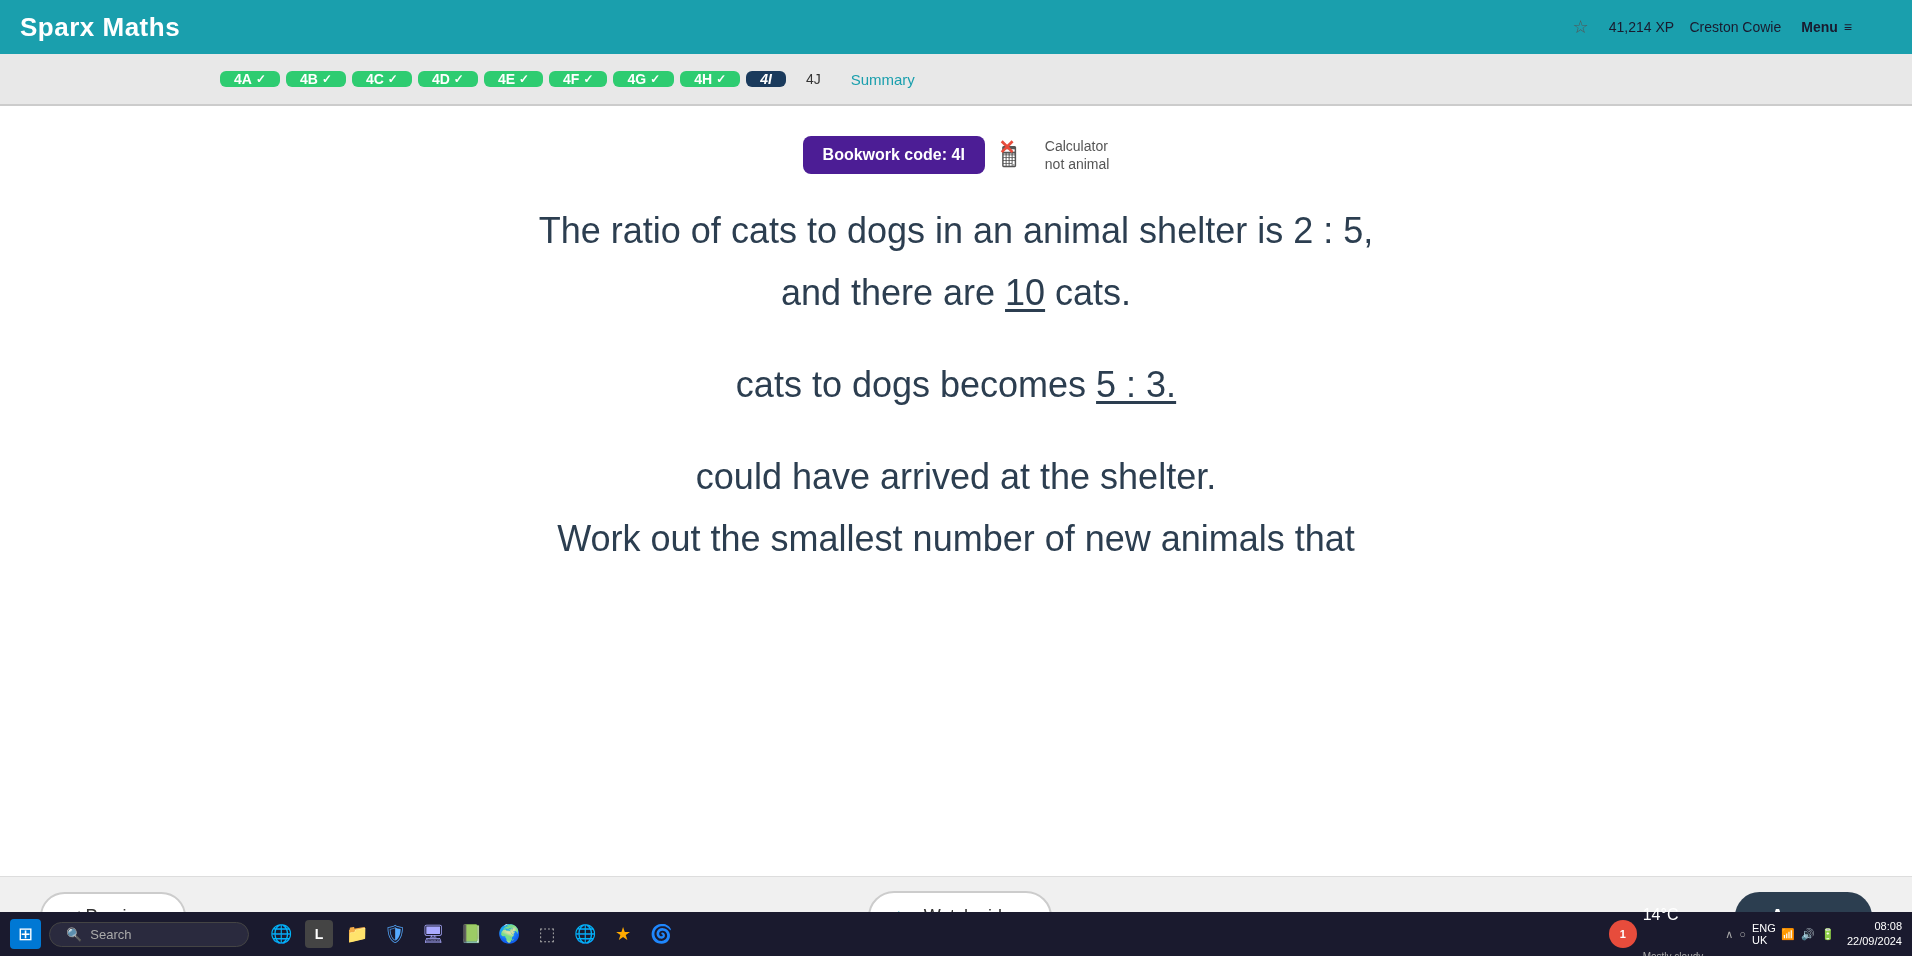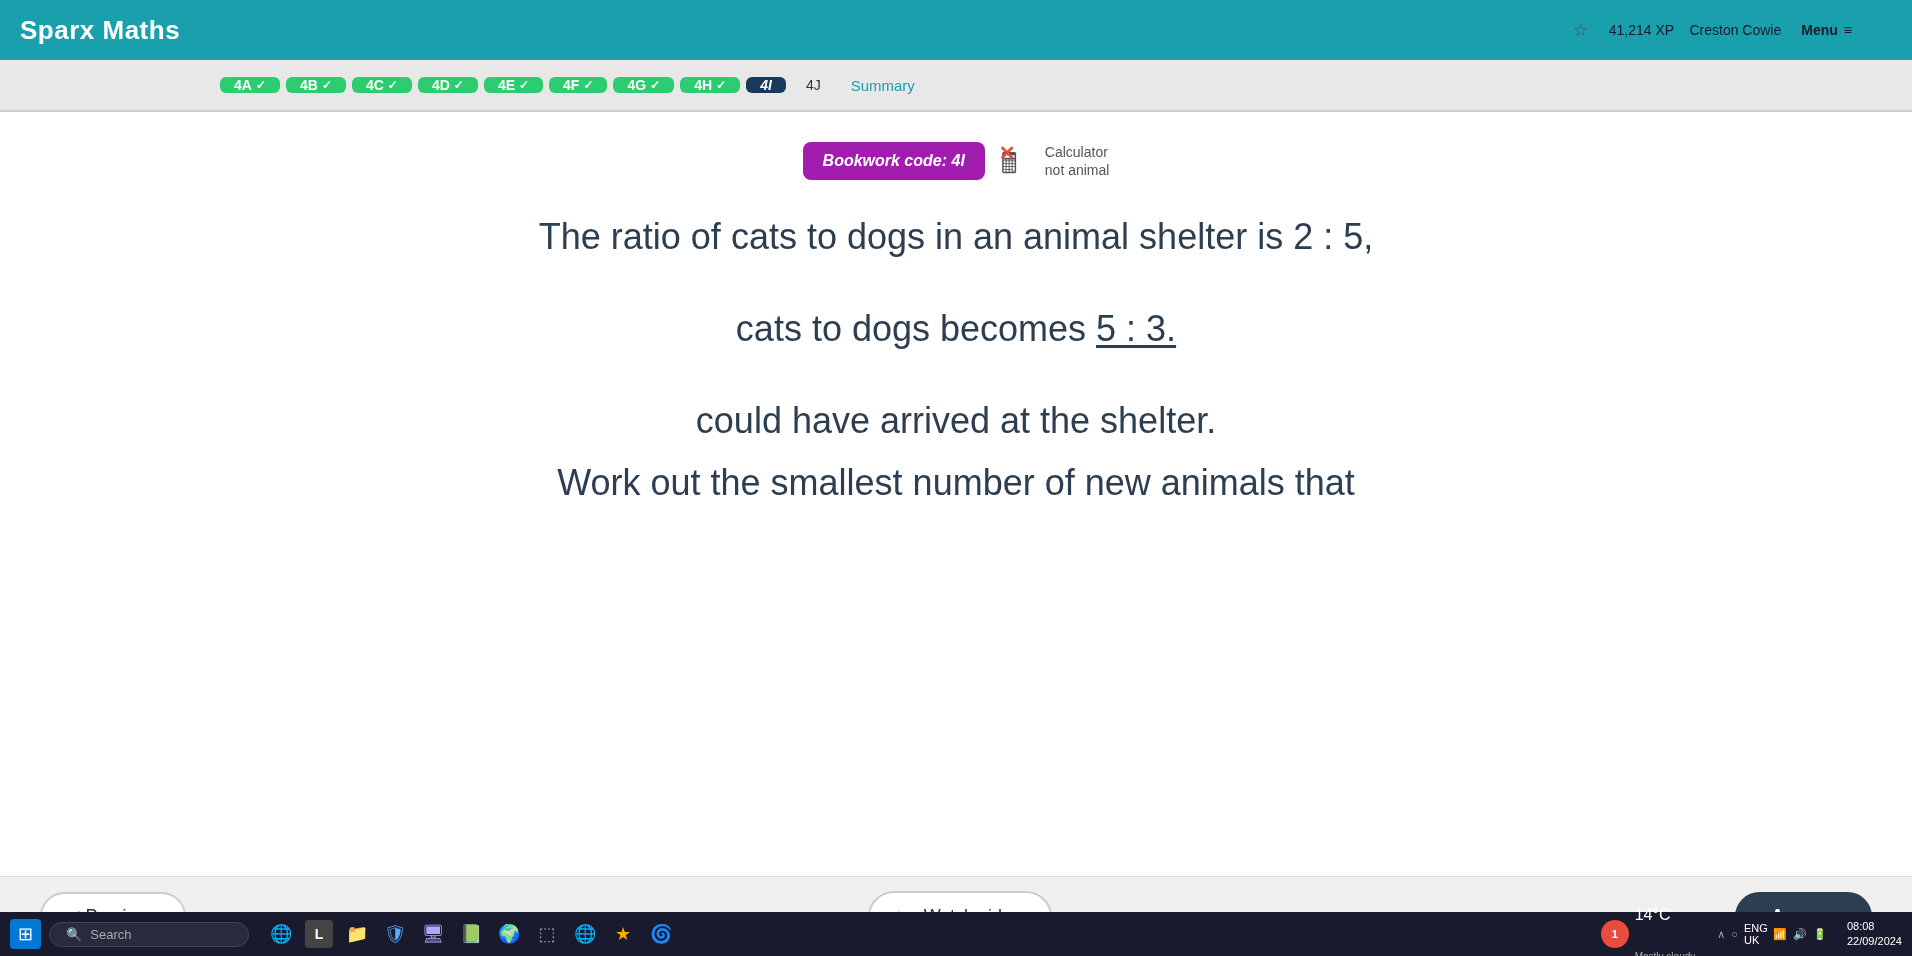--- a/index.html
+++ b/index.html
@@ -8,21 +8,21 @@
       background: #f0f0f0;
       width: 1912px;
       height: 956px;
       overflow: hidden;
       position: relative;
     }
 
     
     .header {
       background: #1a9fad;
-      height: 60px;
+      height: 54px;
       display: flex;
       align-items: center;
       padding: 0 20px;
       position: relative;
     }
     .header-title {
       color: white;
       font-size: 26px;
       font-weight: bold;
       letter-spacing: 0.5px;
@@ -105,27 +105,26 @@
 
     
     .bookwork-row {
       display: flex;
       align-items: center;
       gap: 16px;
       margin-bottom: 30px;
       align-self: center;
     }
     .bookwork-badge {
-      background: #a21caf;
+      background: #4c1d95;
       color: white;
       padding: 10px 20px;
       border-radius: 8px;
       font-size: 16px;
       font-weight: 600;
-      font-style: italic;
     }
     .calculator-info {
       display: flex;
       align-items: center;
       gap: 8px;
     }
     .calc-icon-wrap {
       position: relative;
       width: 36px;
       height: 36px;
@@ -274,22 +273,22 @@
       margin-left: auto;
       display: flex;
       align-items: center;
       gap: 12px;
       color: white;
       font-size: 11px;
     }
     .taskbar-sys {
       display: flex;
       flex-direction: column;
+      align-items: flex-end;
       line-height: 1.4;
-      margin-left: 8px;
     }
     .sys-tray {
       display: flex;
       align-items: center;
       gap: 6px;
     }
     .weather-info {
       display: flex;
       align-items: center;
       gap: 6px;
@@ -352,20 +351,23 @@
       </div>
       <div class="calc-text">
         <div>Calculator</div>
         <div>not animal</div>
       </div>
     </div>
   </div>
 
   <div class="question-section">
     <div class="question-line">The ratio of cats to dogs in an animal shelter is 2 : 5,</div>
+    <div class="question-line">
+      and there are <span class="underline">10</span> cats.
+    </div>
     <div style="height: 30px;"></div>
     <div class="question-line">
       cats to dogs becomes <span class="underline">5 : 3.</span>
     </div>
     <div style="height: 30px;"></div>
     <div class="question-line">could have arrived at the shelter.</div>
     <div class="question-line">Work out the smallest number of new animals that</div>
   </div>
 
 </div>

